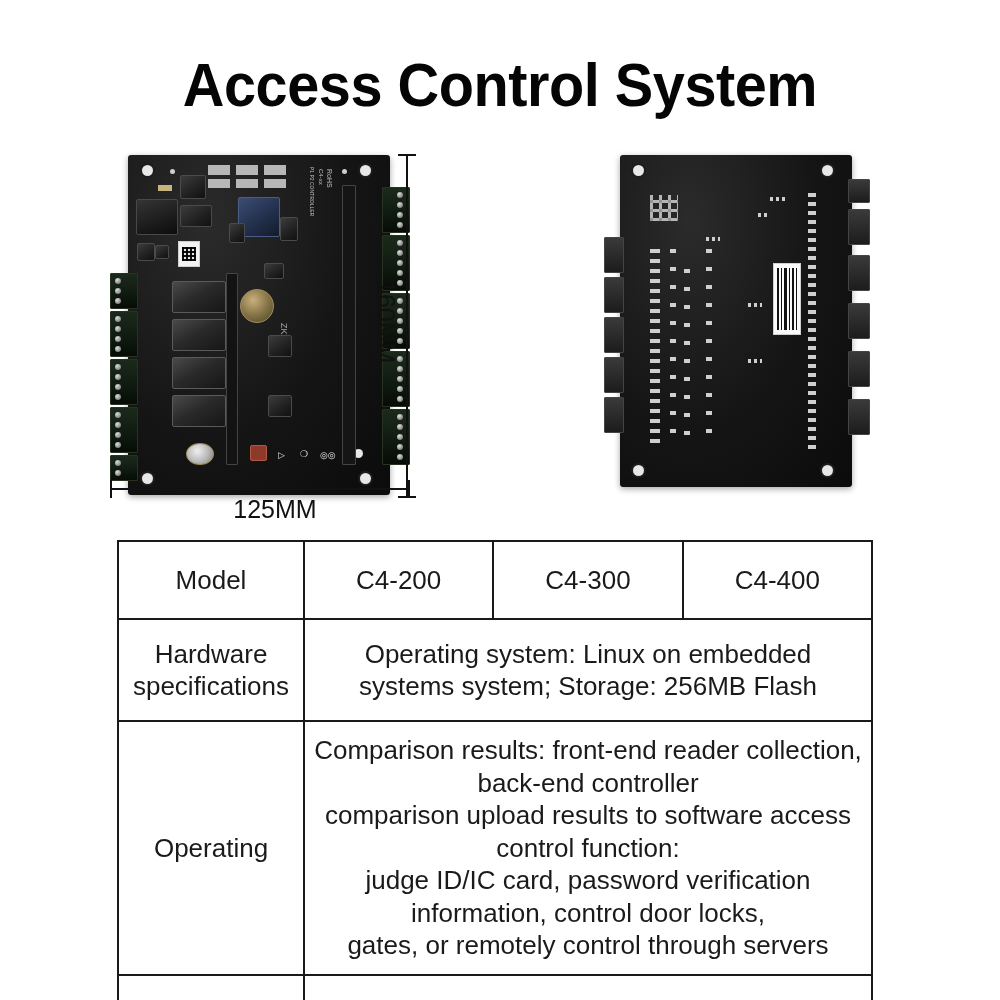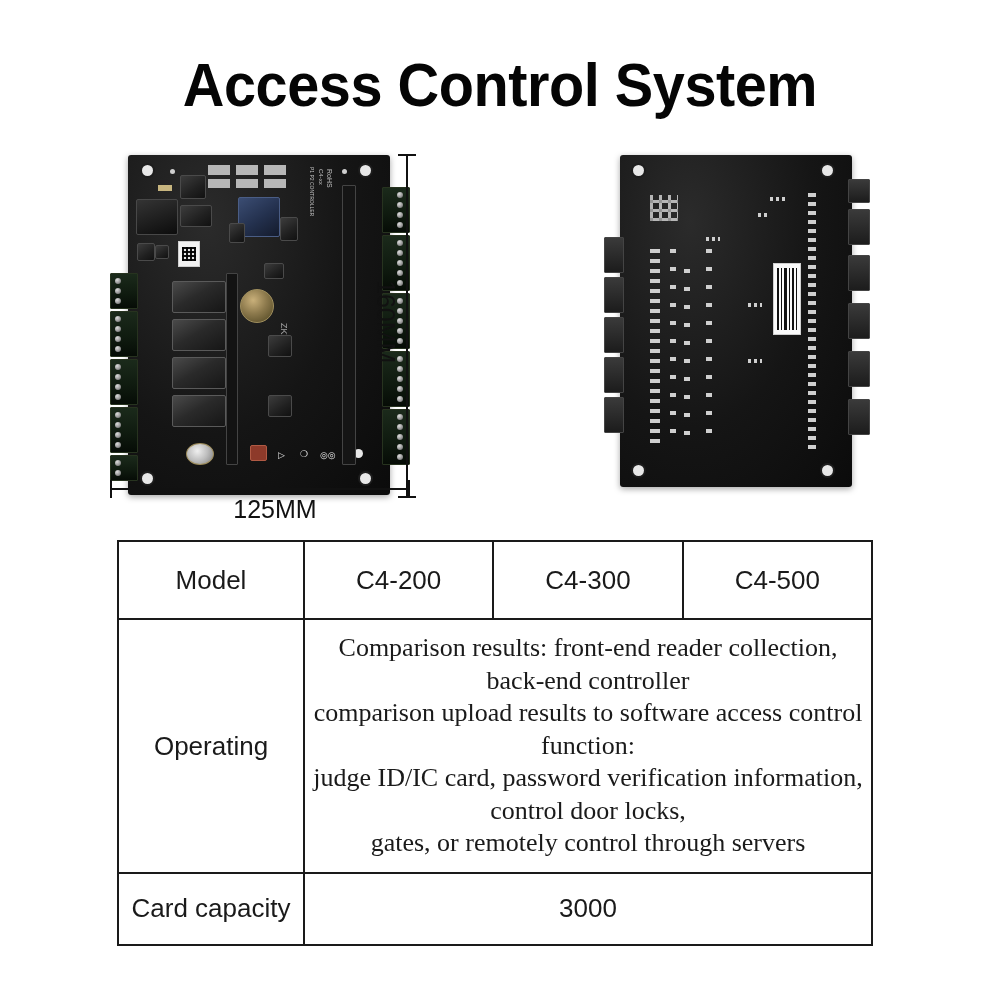--- a/index.html
+++ b/index.html
@@ -196,21 +196,20 @@
     line-height: 1.25;
   }
   td.label-cell { width: 172px; }
   td.model-cell { }
   td.fn-cell {
     text-align: left;
     font-size: 15.5px;
     line-height: 2.0;
     padding-left: 32px;
     padding-right: 10px;
-    font-family: Liberation Serif, serif;
   }
   .row-model td { height: 52px; }
   .row-ident td { height: 72px; }
   .row-hw td   { height: 76px; }
   .row-fn td   { height: 114px; }
   .row-card td { height: 46px; }
 </style>
 </head>
 <body>
 
@@ -417,24 +416,34 @@
 <div id="dim-width-label">125MM</div>
 
 <div id="dim-height-label">160MM</div>
 
 <table id="spec-table">
   <tbody>
     <tr class="row-model">
       <td class="label-cell">Model</td>
       <td class="model-cell">C4-200</td>
       <td class="model-cell">C4-300</td>
-      <td class="model-cell">C4-500</td>
+      <td class="model-cell">C4-400</td>
     </tr>
 
 
+    <tr class="row-hw">
+      <td class="label-cell">
+        <div>Hardware</div>
+        <div>specifications</div>
+      </td>
+      <td colspan="3">
+        <div>Operating system: Linux on embedded</div>
+        <div>systems system; Storage: 256MB Flash</div>
+      </td>
+    </tr>
 
     <tr class="row-fn">
       <td class="label-cell">Operating</td>
       <td colspan="3" class="fn-cell">
         <div>Comparison results: front-end reader collection, back-end controller</div>
         <div>comparison upload results to software access control  function:</div>
         <div>judge ID/IC card, password  verification information, control door locks,</div>
         <div>gates, or remotely control through servers</div>
       </td>
     </tr>

